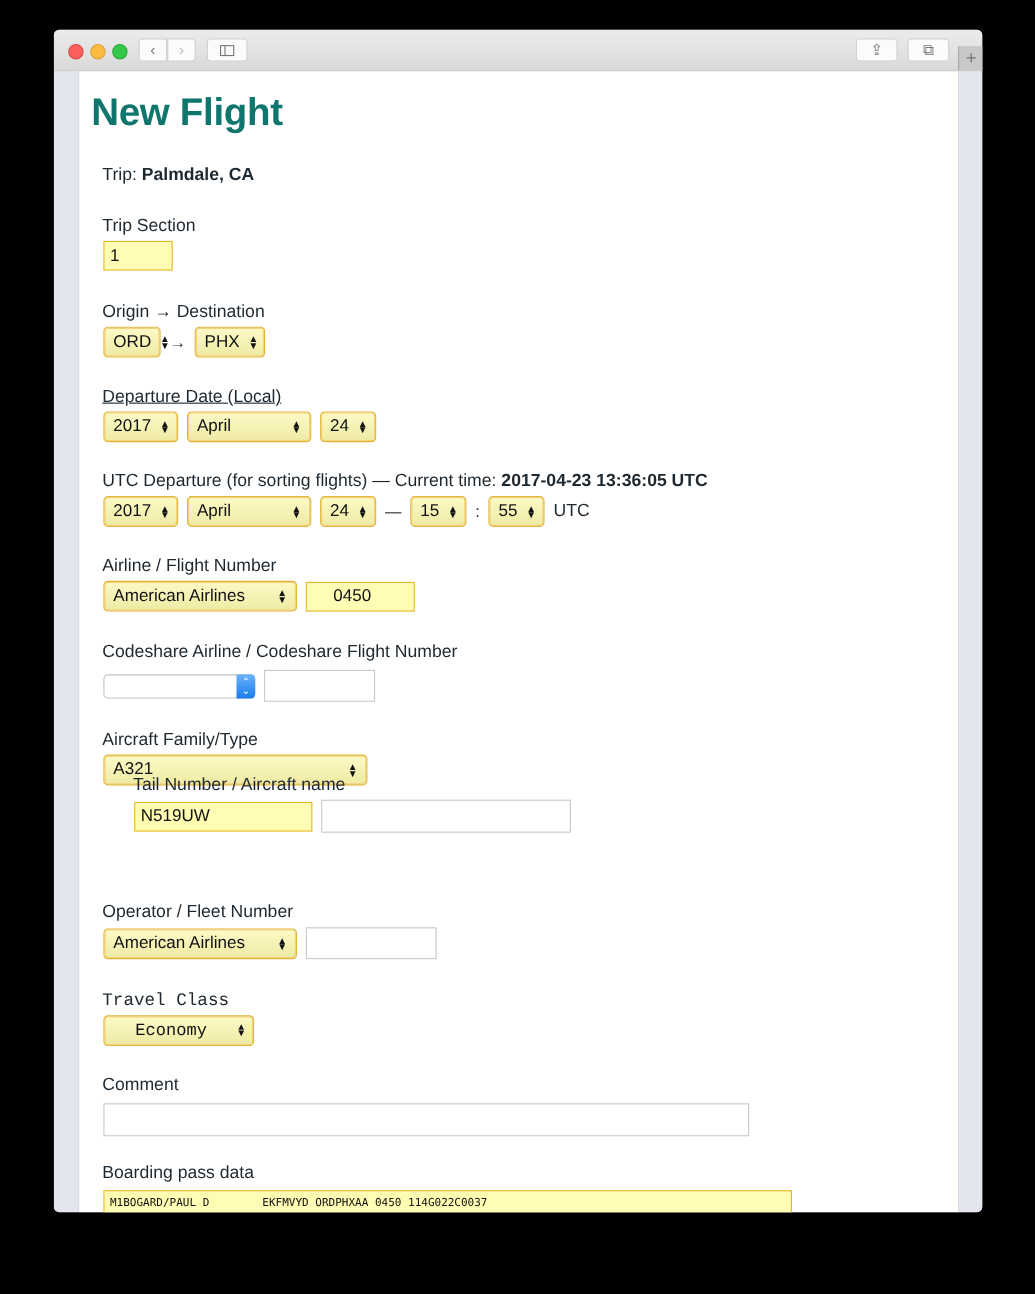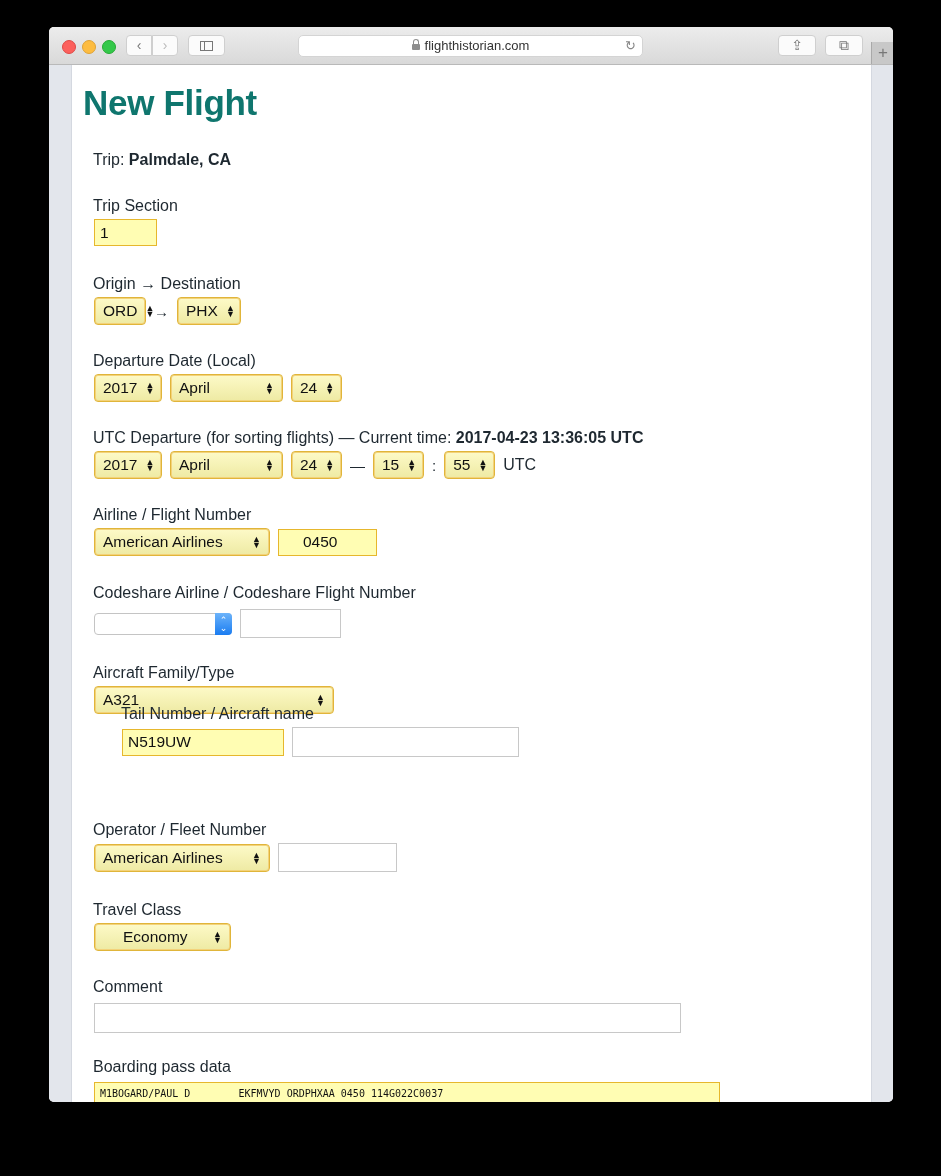--- a/index.html
+++ b/index.html
@@ -43,24 +43,20 @@
 <body>
 
 <div class="window">
   <div class="toolbar">
     <div class="traffic t-close"></div>
     <div class="traffic t-min"></div>
     <div class="traffic t-max"></div>
     <div class="tbtn back"><span>‹</span></div>
     <div class="tbtn fwd"><span>›</span></div>
     <div class="tbtn sidebar-btn"><span class="sidebar-glyph"></span></div>
-    <div class="urlbar">
-      <span class="lock"></span><span>flighthistorian.com</span>
-      <span class="reload">↻</span>
-    </div>
     <div class="tbtn share-btn"><span>⇪</span></div>
     <div class="tbtn tabs-btn"><span>⧉</span></div>
     <div class="newtab"><span>+</span></div>
   </div>
 
   <div class="content">
     <div class="page">
       <div class="inner">
         <h1>New Flight</h1>
 
@@ -89,21 +85,21 @@
             <div class="sel" style="width:64px;">
                 <span>PHX</span>
                 <span class="arrows">
                   <span>▲</span>
                   <span>▼</span>
                 </span>
               </div>
           </div>
         </div>
 
-        <div class="field" style="top:285px;">
+        <div class="field" style="top:285px;text-decoration:underline;">
           <span class="label">Departure Date (Local)</span>
           <div class="row">
             <div class="sel" style="width:68px;">
                 <span>2017</span>
                 <span class="arrows">
                   <span>▲</span>
                   <span>▼</span>
                 </span>
               </div>
             <div class="sel" style="width:113px;">
@@ -217,21 +213,21 @@
                 <span>American Airlines</span>
                 <span class="arrows">
                   <span>▲</span>
                   <span>▼</span>
                 </span>
               </div>
             <div class="txt-empty" style="width:119px;"></div>
           </div>
         </div>
 
-        <div class="field" style="top:834px;">
+        <div class="field" style="top:834px;font-family:Liberation Mono, monospace;">
           <span class="label">Travel Class</span>
           <div class="row">
             <div class="sel" style="width:137px;padding-left:28px;">
                 <span>Economy</span>
                 <span class="arrows">
                   <span>▲</span>
                   <span>▼</span>
                 </span>
               </div>
           </div>

